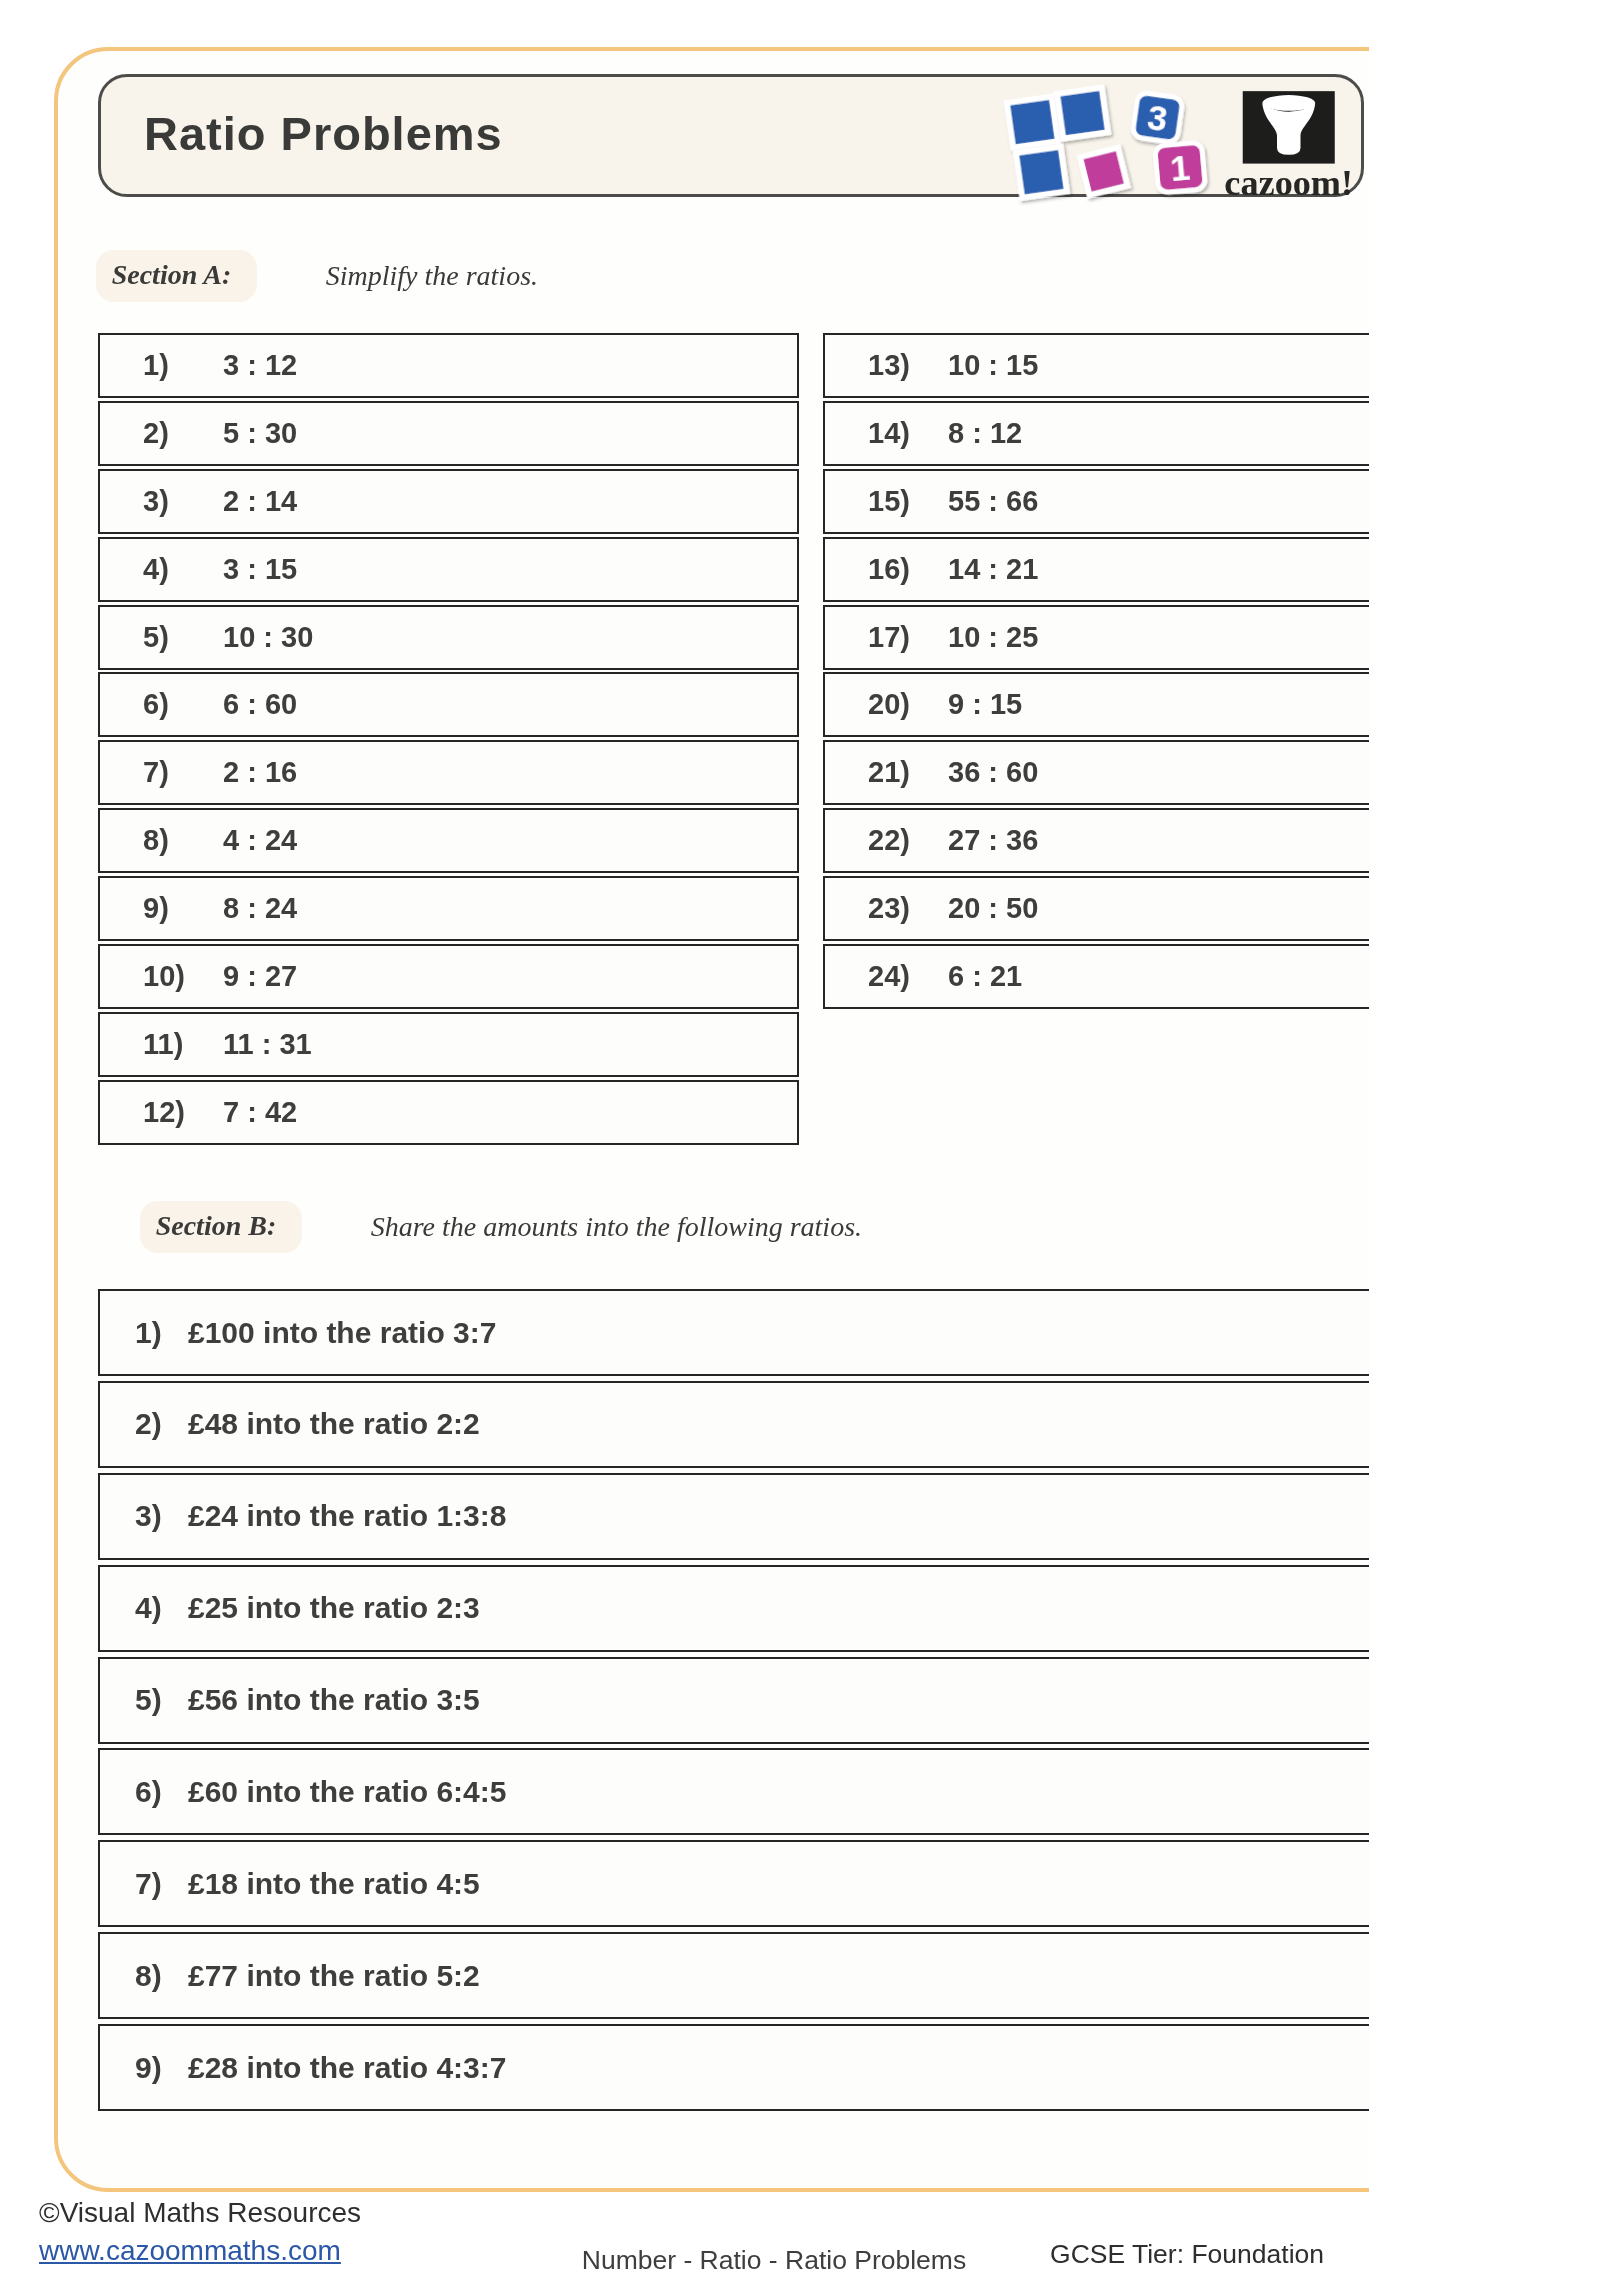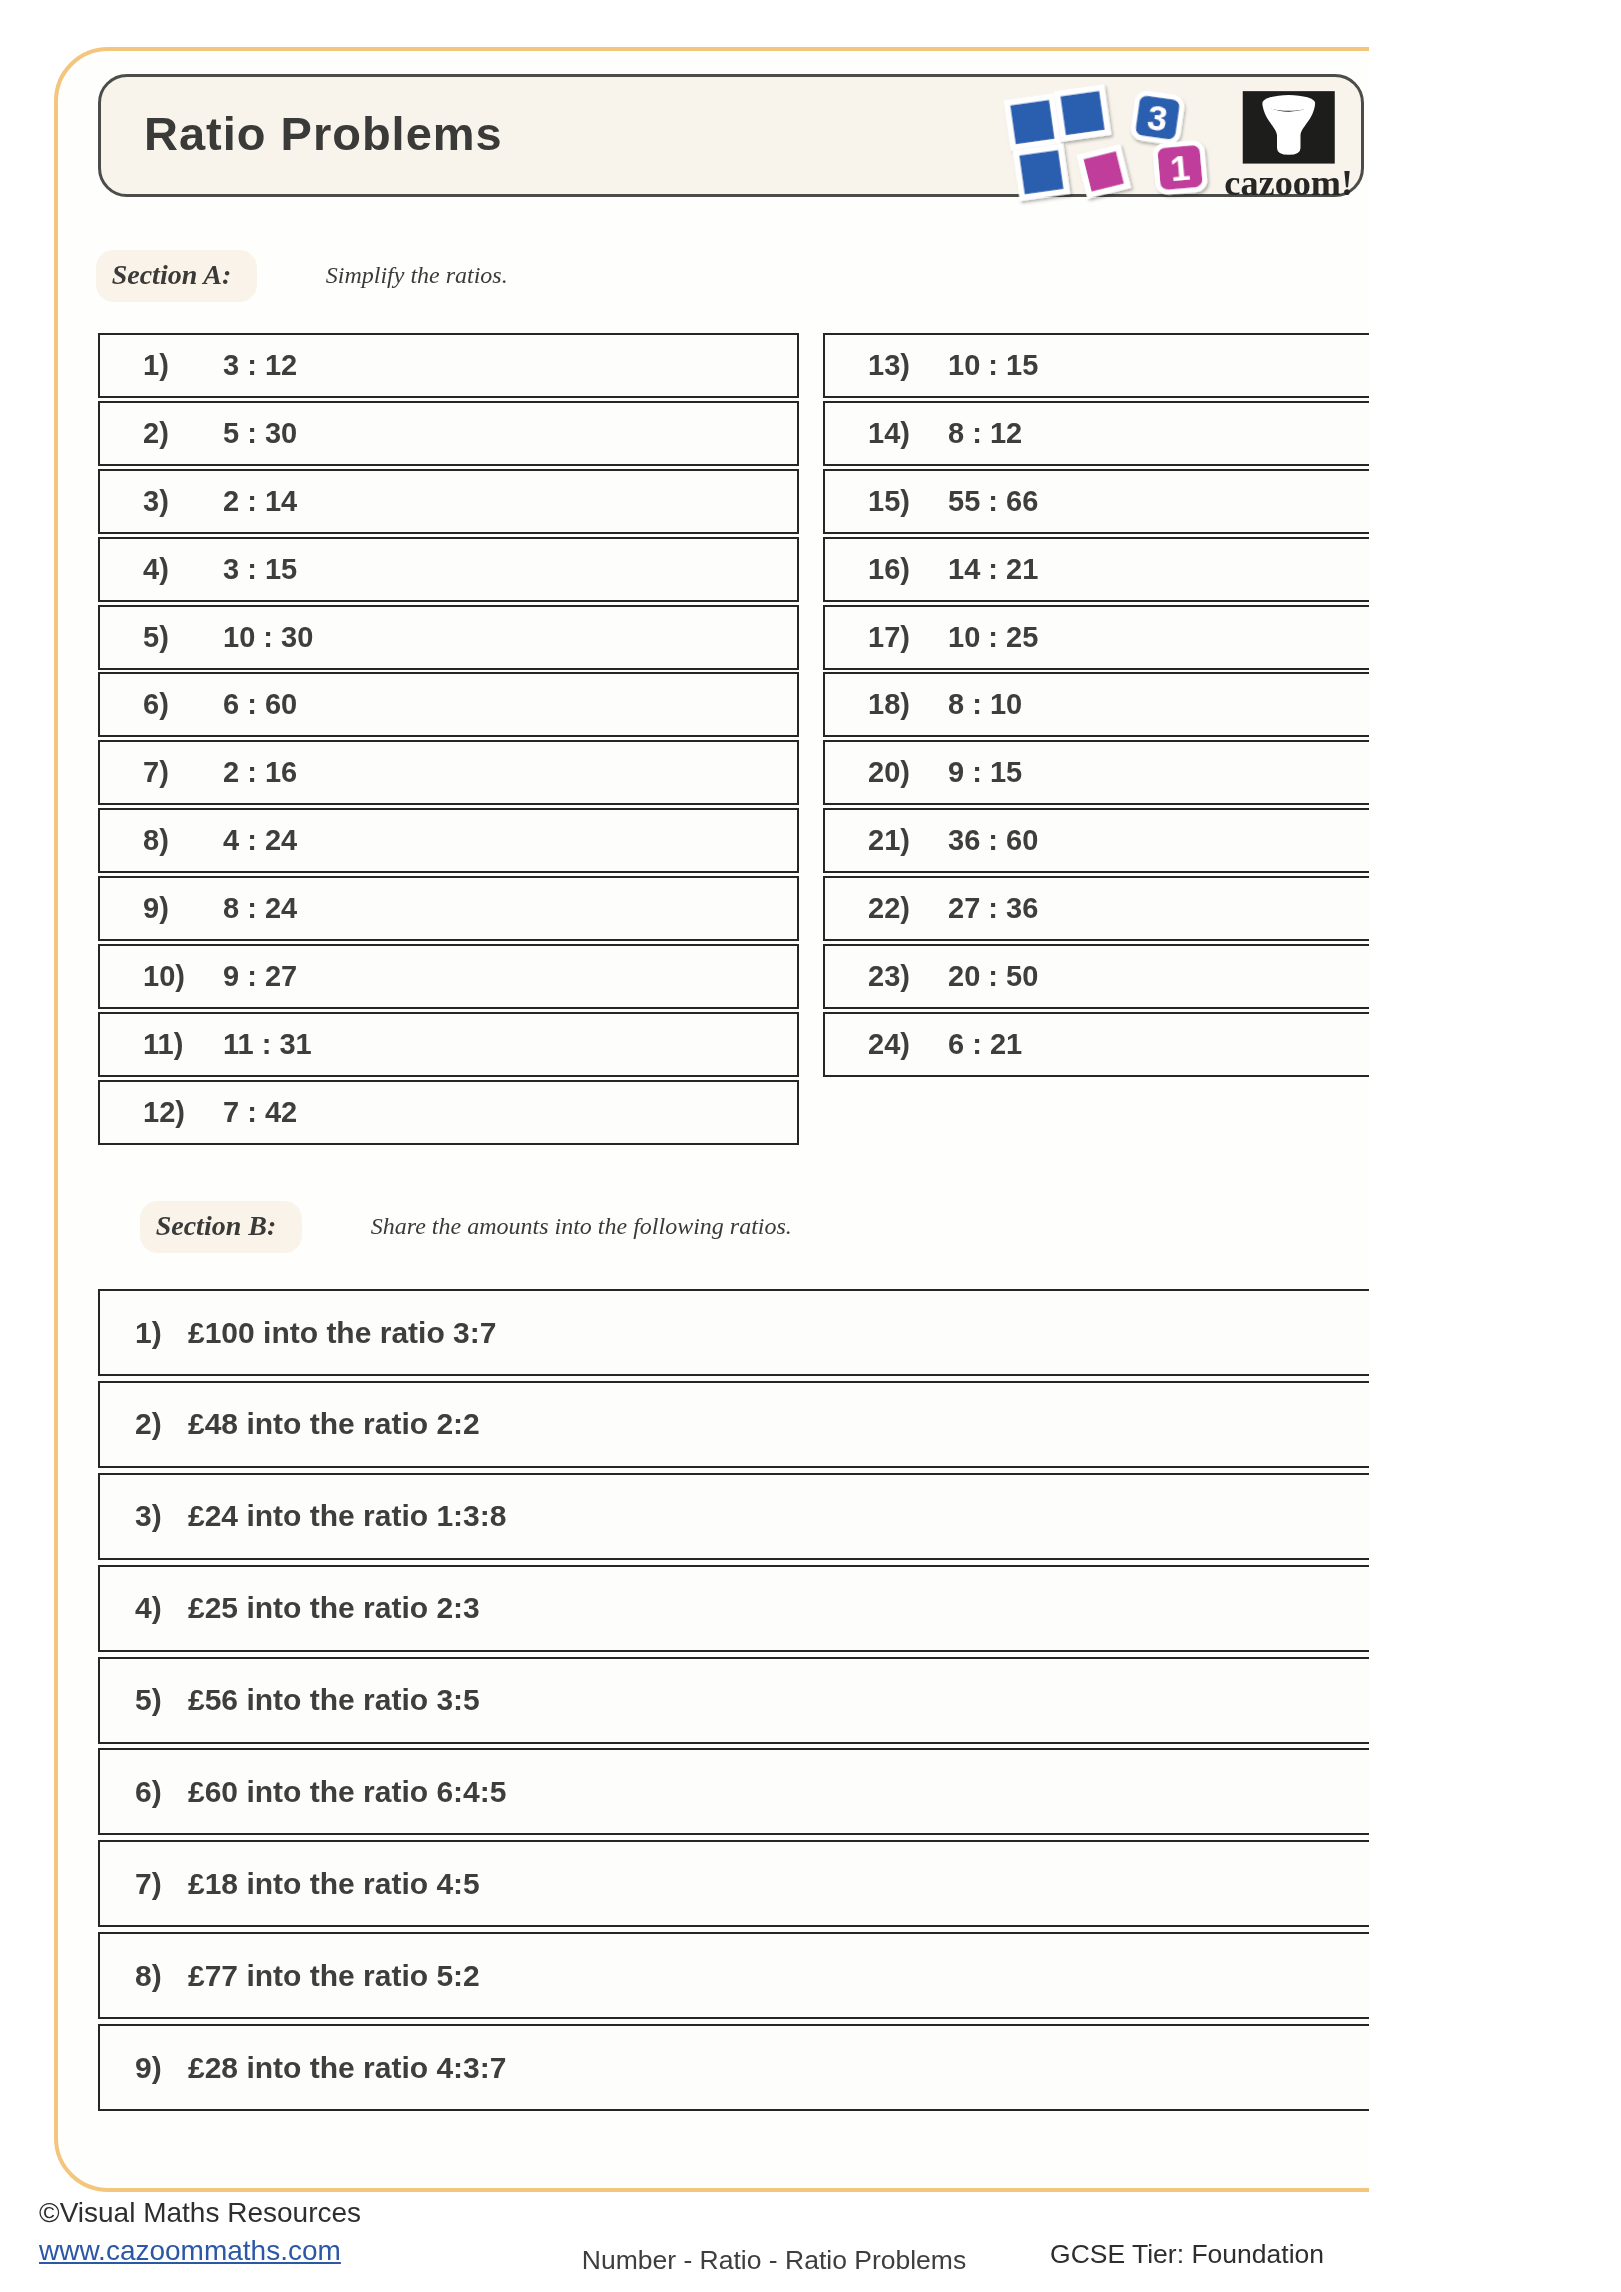--- a/index.html
+++ b/index.html
@@ -11,21 +11,21 @@
              box-sizing:border-box;background:#F8F4EC;border:3.9px solid #4C4C4A;border-radius:29px;}
   .title-text{position:absolute;left:43px;top:50%;transform:translateY(-54%);
               font-size:47px;font-weight:bold;color:#3A3A38;letter-spacing:1px;}
   .logo-svg{position:absolute;left:897px;top:5.9px;overflow:visible;}
   .character{position:absolute;left:1364px;top:57px;}
   .seclabel{position:absolute;left:96px;display:flex;align-items:center;gap:20px;}
   .seclabel .tag{background:#FAF3E9;border-radius:17.6px;padding:8.8px 25.5px 10.8px 15.7px;
       font-family:"Liberation Serif",serif;font-style:italic;font-weight:bold;
       font-size:28px;color:#3A3A38;}
   .seclabel .instr{margin-left:49px;font-family:"Liberation Serif",serif;
-      font-style:italic;font-size:24px;color:#3A3A38;}
+      font-style:italic;font-size:28px;color:#3A3A38;}
   .colA{position:absolute;left:98px;top:333px;width:701px;}
   .colB{position:absolute;left:823px;top:333px;width:696px;}
   .arow{box-sizing:border-box;height:65px;margin-bottom:2.9px;border:2.9px solid #262626;
         background:#FDFDFC;display:flex;align-items:center;padding-left:43px;
         font-size:29px;font-weight:bold;color:#3E3E3C;}
   .arow .num{width:80px;flex:none;}
   .bwrap{position:absolute;left:98px;top:1289px;width:1426px;}
   .brow{box-sizing:border-box;height:87px;margin-bottom:4.9px;border:2.9px solid #262626;
         background:#FDFDFC;display:flex;align-items:center;padding-left:35px;
         font-size:30px;font-weight:bold;color:#3E3E3C;}
@@ -200,24 +200,20 @@
       </div>
     <div class="arow">
         <span class="num">16)</span>
         <span>14 : 21</span>
       </div>
     <div class="arow">
         <span class="num">17)</span>
         <span>10 : 25</span>
       </div>
     <div class="arow">
-        <span class="num">18)</span>
-        <span>8 : 10</span>
-      </div>
-    <div class="arow">
         <span class="num">20)</span>
         <span>9 : 15</span>
       </div>
     <div class="arow">
         <span class="num">21)</span>
         <span>36 : 60</span>
       </div>
     <div class="arow">
         <span class="num">22)</span>
         <span>27 : 36</span>

